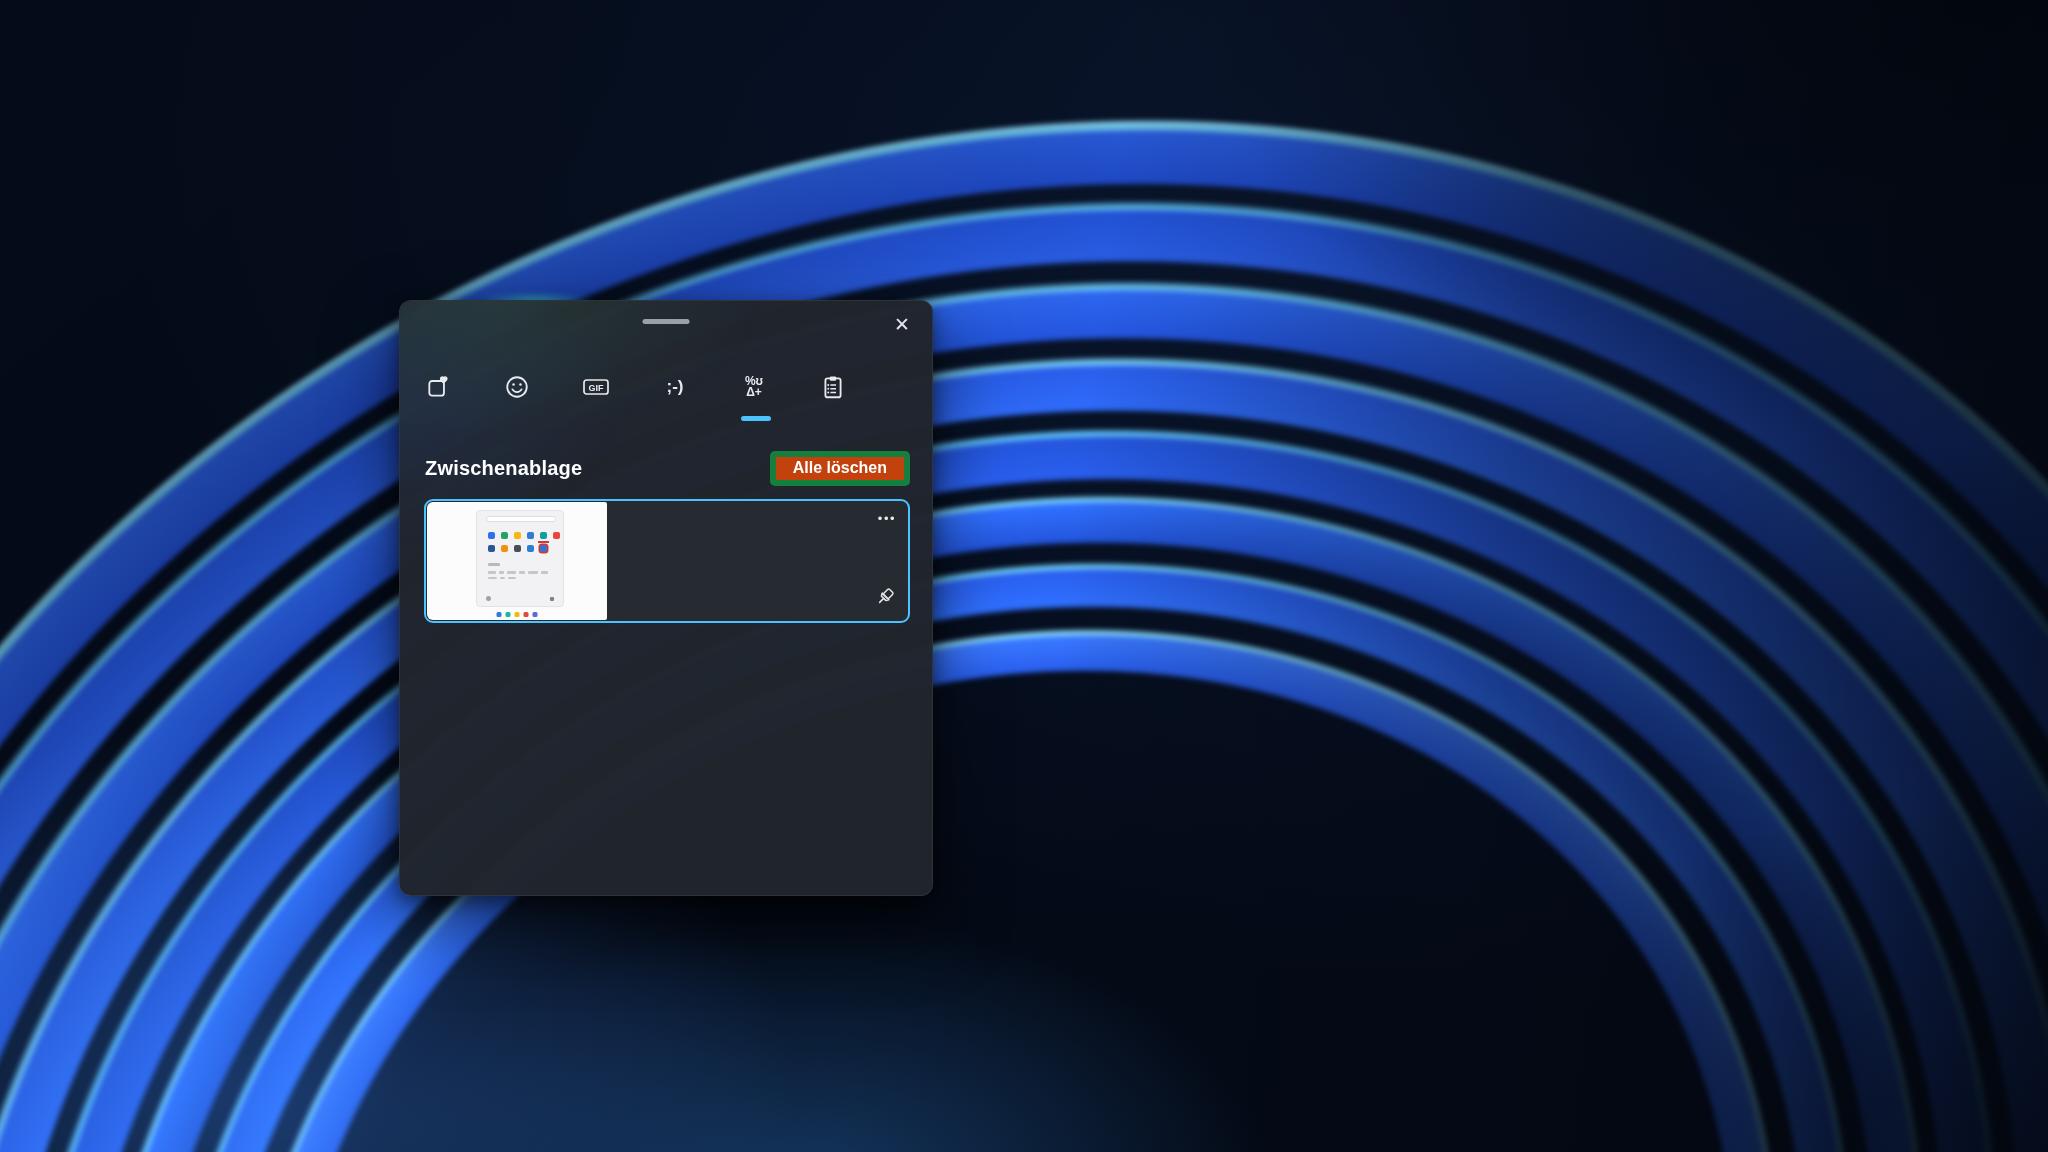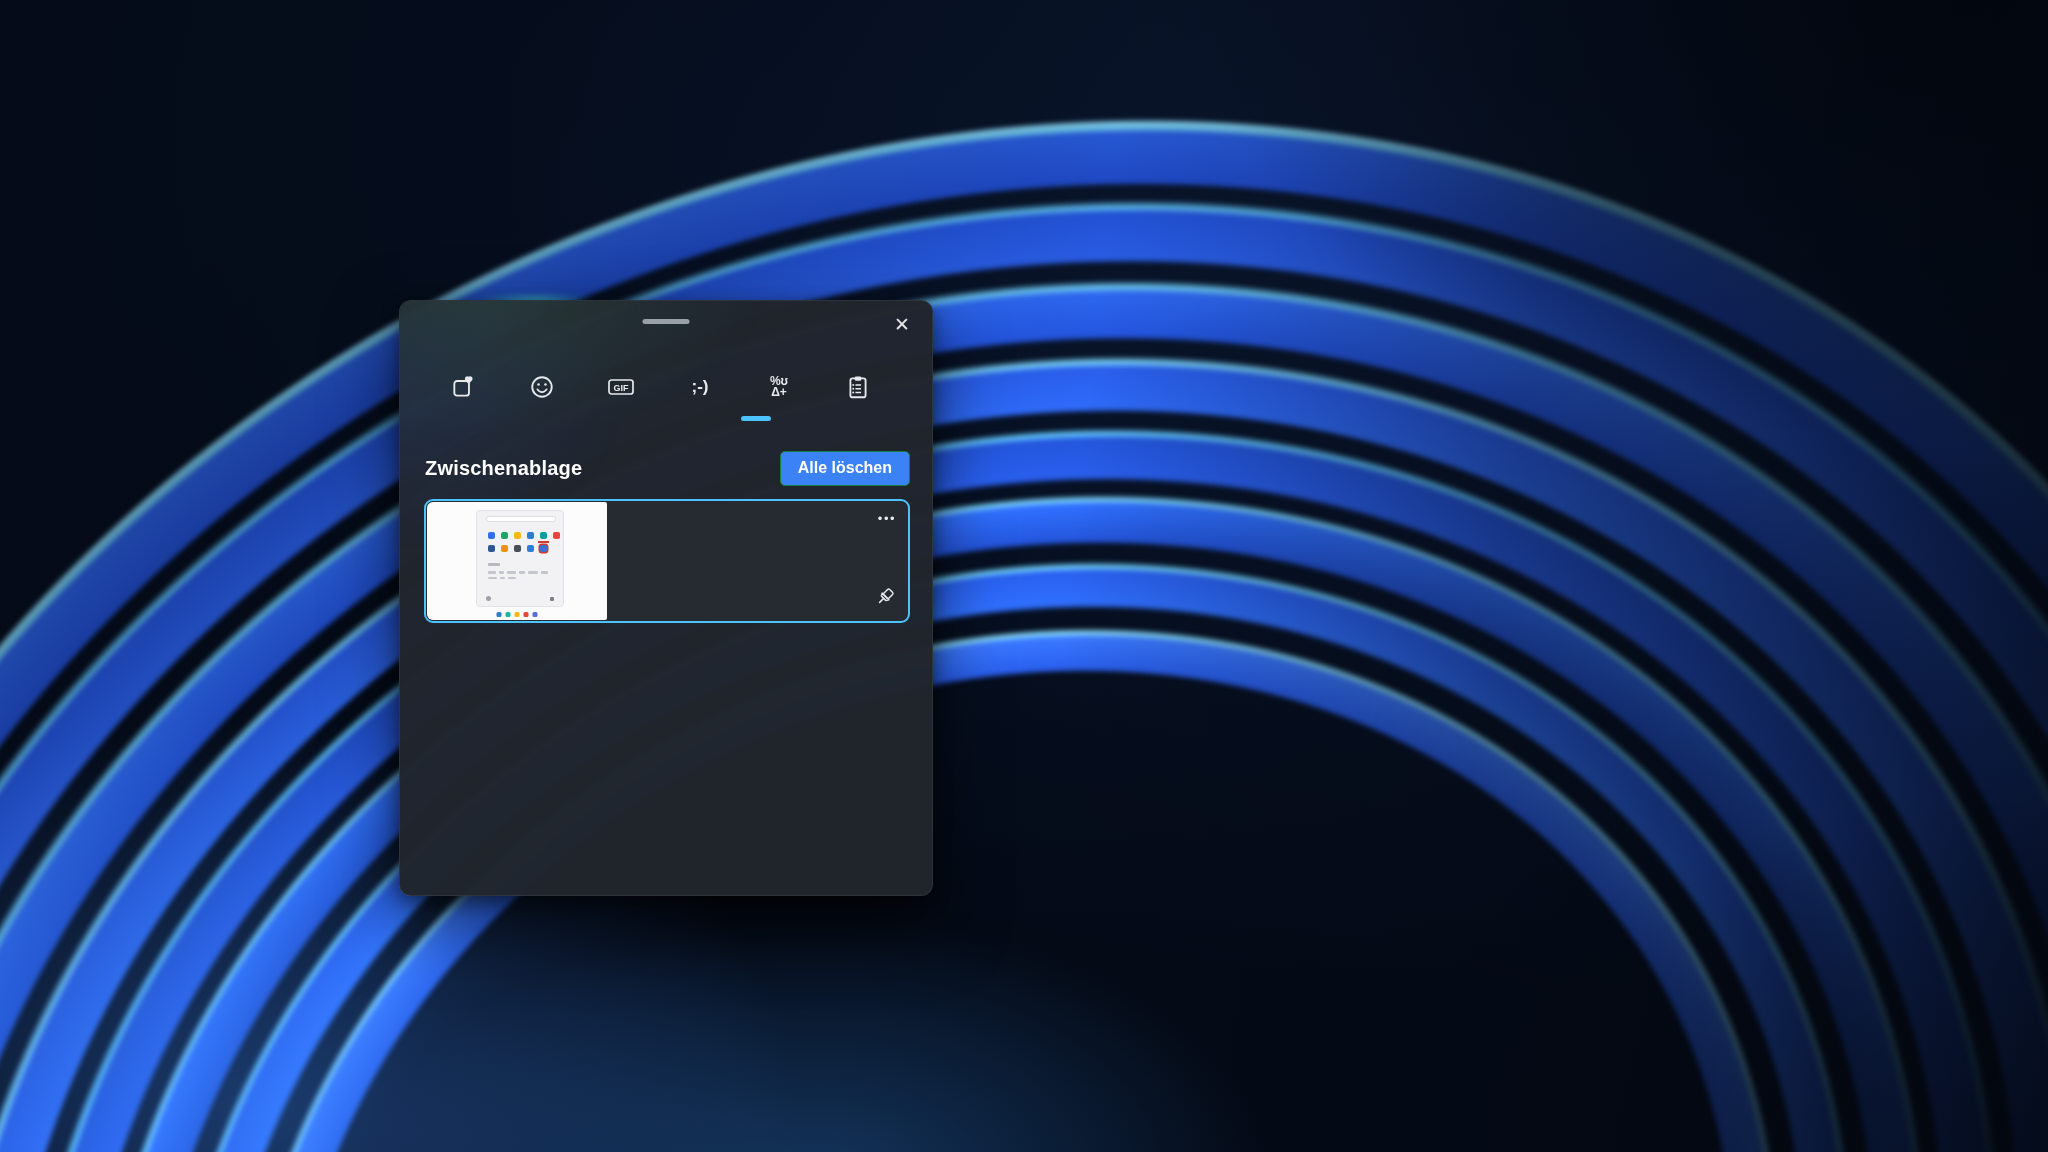--- a/index.html
+++ b/index.html
@@ -36,32 +36,32 @@
     box-shadow:0 30px 70px rgba(0,0,0,.6),0 6px 18px rgba(0,0,0,.45);}
   .panel::before{content:"";position:absolute;inset:0;border-radius:12px;pointer-events:none;
     background:
       radial-gradient(420px 210px at 17% 0%,rgba(78,168,128,.14),transparent 65%),
       radial-gradient(360px 230px at 0% 18%,rgba(46,92,180,.16),transparent 62%);}
   .drag-handle{position:absolute;left:50%;top:18px;transform:translateX(-50%);width:47px;height:5px;
     border-radius:3px;background:#9aa0a7;cursor:grab;}
   .close-btn{position:absolute;right:10px;top:7px;width:40px;height:32px;border:none;background:transparent;
     color:#e3e5e8;font-size:19px;font-weight:300;line-height:32px;text-align:center;cursor:pointer;border-radius:5px;}
 
-  .tab-bar{position:absolute;left:43px;top:64px;display:flex;gap:39px;}
+  .tab-bar{position:absolute;left:18px;top:64px;display:flex;gap:39px;}
   .tab{position:relative;width:40px;height:44px;border:none;background:transparent;display:flex;
     align-items:center;justify-content:center;color:#e8eaed;cursor:pointer;border-radius:5px;}
   .tab svg{display:block;}
   .tab .txt{font-size:17px;font-weight:700;color:#e8eaed;letter-spacing:0;}
   .sym{display:flex;flex-direction:column;line-height:11px;font-size:12px;font-weight:700;color:#e8eaed;text-align:center;}
   .tab-underline{position:absolute;left:341px;top:115px;width:30px;height:5px;border-radius:3px;}
 
   .section-row{position:absolute;left:25px;right:22px;top:148px;height:38px;display:flex;
     align-items:center;justify-content:space-between;}
   .section-title{color:#ffffff;font-size:20px;font-weight:700;letter-spacing:.2px;}
-  .clear-btn{height:35px;padding:0 17px;border-radius:5px;background:#3b82f6;border:1px solid #15803d;
+  .clear-btn{height:35px;padding:0 17px;border-radius:5px;background:#c2410c;border:6px solid #15803d;
     color:#ffffff;font-size:16px;font-weight:600;cursor:pointer;font-family:inherit;}
 
   .clip-item{position:absolute;left:24px;top:198px;width:486px;height:124px;border-radius:9px;
     background:#262b32;border:2.5px solid #46c0fb;box-sizing:border-box;cursor:pointer;}
   .thumb{position:absolute;left:1px;top:1px;bottom:1px;width:180px;background:#fcfcfc;
     border-radius:6px 2px 2px 6px;overflow:hidden;}
   .mini-menu{position:absolute;left:49px;top:8px;width:88px;height:97px;background:#f2f2f4;
     border:1px solid #e1e3e6;border-radius:4px;box-sizing:border-box;}
   .mini-search{position:absolute;left:9px;top:5px;width:70px;height:6px;background:#ffffff;
     border:1px solid #dcdee2;border-radius:3px;box-sizing:border-box;}

